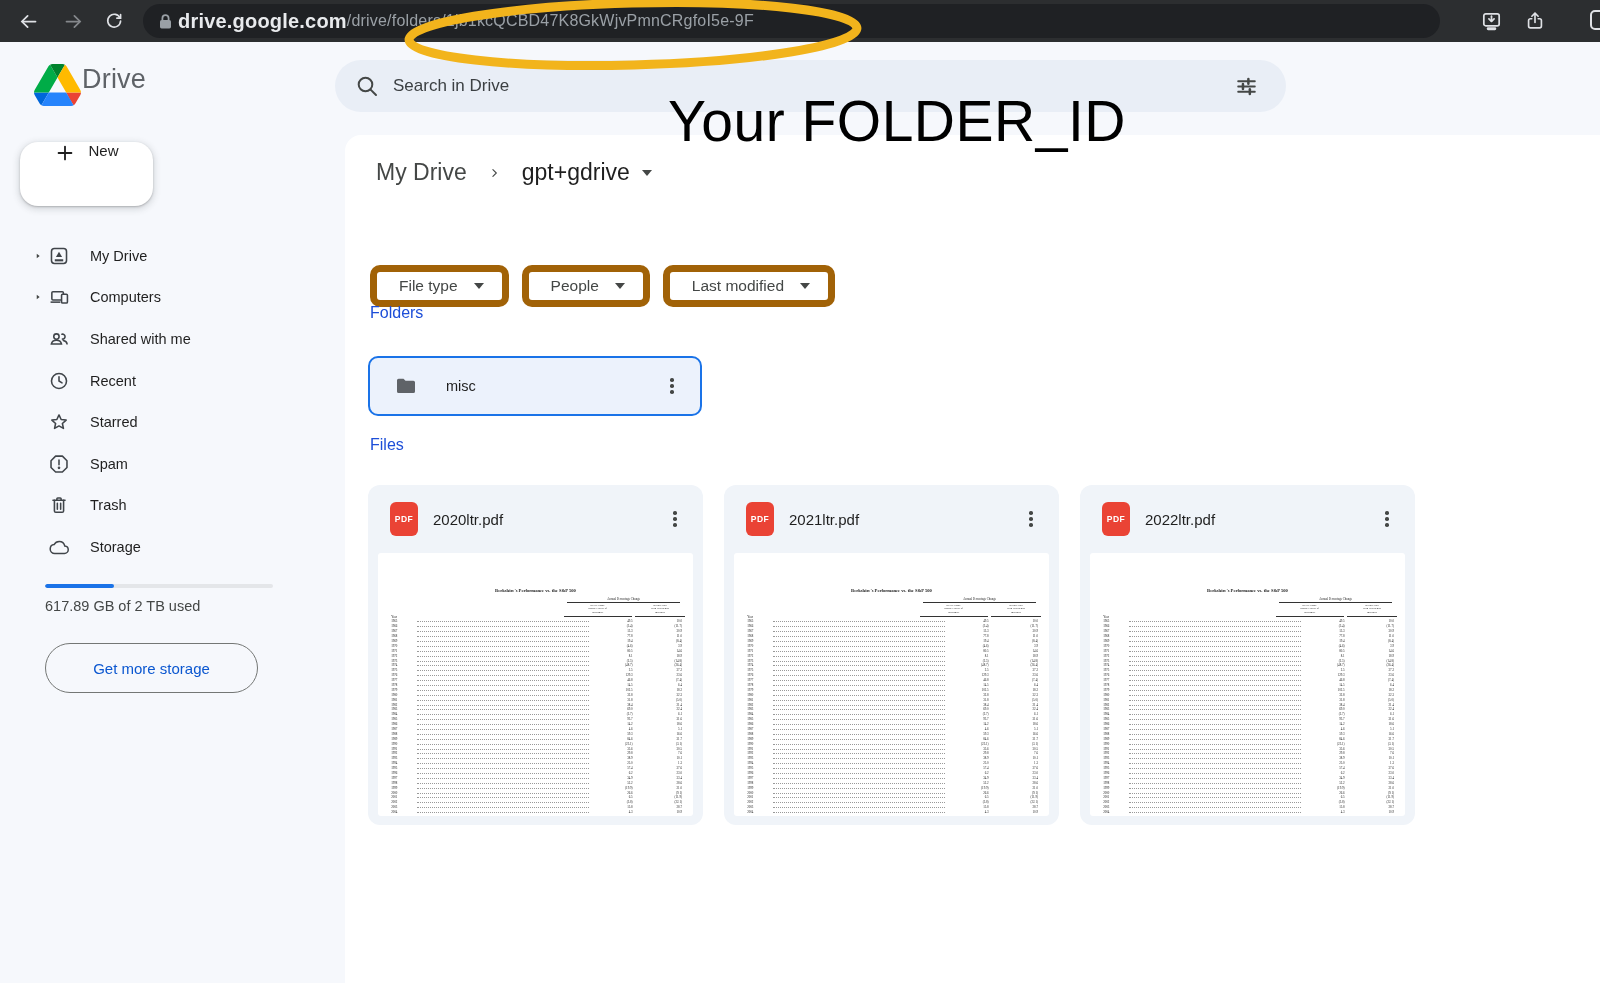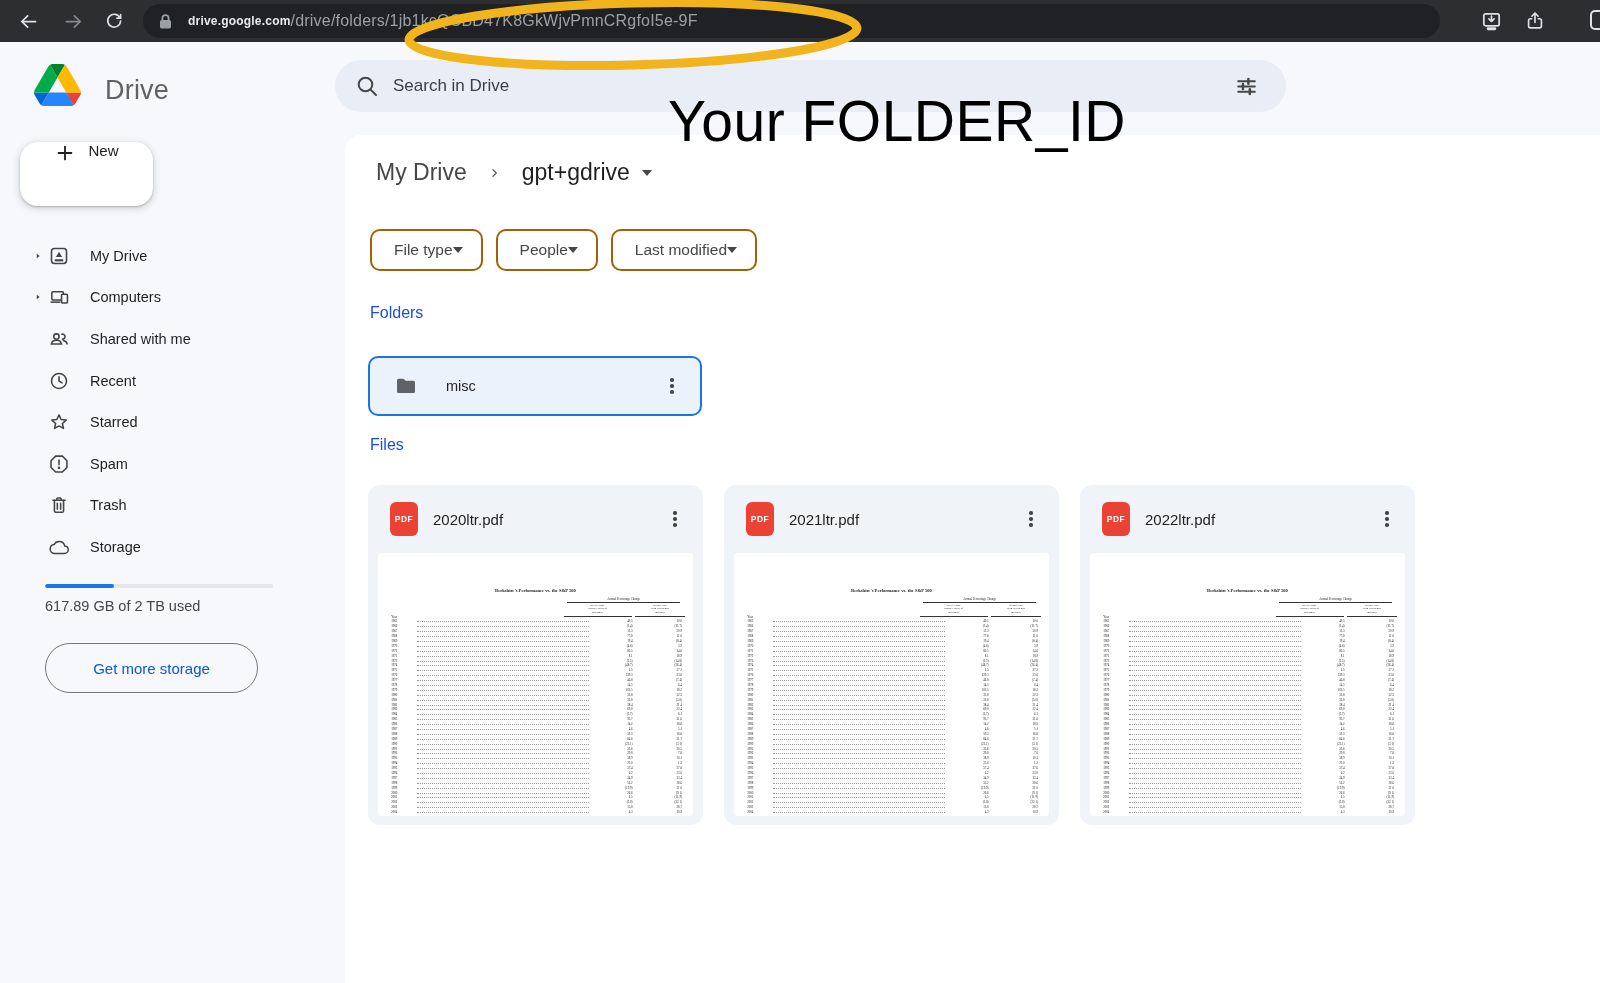--- a/index.html
+++ b/index.html
@@ -10,33 +10,33 @@
     font-family:"Liberation Sans", sans-serif;
     color:#1f1f1f;
   }
   
   .chrome { position:absolute; left:0; top:0; width:1600px; height:42px; background:var(--chrome-bar,#2c2e30); z-index:10; }
   .chrome .navbtn { position:absolute; top:8px; width:26px; height:26px; display:flex; align-items:center; justify-content:center; }
   .omnibox {
     position:absolute; left:143px; top:4px; width:1297px; height:34px;
     background:#1f2124; border-radius:17px; display:flex; align-items:center; padding:0 16px;
   }
-  .omnibox .host { color:#e8eaed; font-size:12px; font-weight:700; margin-left:16px; letter-spacing:.2px; }
+  .omnibox .host { color:#e8eaed; font-size:20px; font-weight:700; margin-left:6px; letter-spacing:.2px; }
   .omnibox .path { color:#9aa0a6; font-size:16px; letter-spacing:.2px; }
   .chrome-right { position:absolute; top:8px; display:flex; align-items:center; justify-content:center; width:26px; height:26px; }
   .partial-icon { position:absolute; left:1590px; top:10px; width:20px; height:20px; border:2px solid #dfe1e5; border-radius:5px; }
   
   .hl-ellipse { position:absolute; left:400px; top:-6px; z-index:40; pointer-events:none; }
   .annotation {
     position:absolute; left:668px; top:88px; z-index:60;
     font-size:57px; color:#000; letter-spacing:.5px; white-space:nowrap;
   }
   
   .sidebar { position:absolute; left:0; top:42px; width:345px; bottom:0; }
-  .brand { position:absolute; left:34px; top:22px; display:flex; align-items:flex-end; gap:24px; }
+  .brand { position:absolute; left:34px; top:22px; display:flex; align-items:flex-start; gap:1px; }
   .brand .brand-name { font-size:27px; color:#5f6368; letter-spacing:.2px; }
   .new-btn {
     position:absolute; left:20px; top:100px; width:133px; height:64px;
     background:#fff; border:none; border-radius:18px; cursor:pointer;
     display:flex; justify-content:center; gap:12px;
     box-shadow:0 1px 2px rgba(60,64,67,.3), 0 2px 6px 2px rgba(60,64,67,.15);
     font-family:inherit; font-size:15px; font-weight:500; color:#1f1f1f;
   }
   .nav { position:absolute; left:0; top:193px; right:14px; }
   .nav-item { display:flex; align-items:center; height:41.6px; padding-left:33px; border-radius:0 21px 21px 0; cursor:pointer; }
@@ -64,23 +64,23 @@
   .tune-btn { width:40px; height:40px; border:none; background:transparent; display:flex; align-items:center; justify-content:center; cursor:pointer; }
   
   .panel { position:absolute; left:345px; top:135px; right:0; bottom:0; background:#fff; border-top-left-radius:16px; }
   .breadcrumb { position:absolute; left:23px; top:22px; display:flex; align-items:center; }
   .crumb-root { font-size:23px; color:#444746; padding:2px 8px; border-radius:8px; cursor:pointer; background:transparent; border:none; font-family:inherit; }
   .crumb-sep { margin:0 14px; display:flex; align-items:center; }
   .crumb-current { font-size:23px; color:#1f1f1f; display:flex; align-items:center; gap:12px; padding:2px 8px; border-radius:8px; cursor:pointer; background:transparent; border:none; font-family:inherit; }
   .caret-down { width:0; height:0; border-left:5px solid transparent; border-right:5px solid transparent; border-top:6px solid #444746; }
   .chips { position:absolute; left:25px; top:94px; display:flex; gap:13px; }
   .chip {
-    height:42px; display:flex; align-items:center; padding:0 18px 0 22px;
-    background:#fff; border:2px solid #a16207; border-radius:10px; cursor:pointer;
-    font-family:inherit; font-size:15.5px; color:#444746;
+    height:42px; display:flex; align-items:center; gap:16px; padding:0 18px 0 22px;
+    background:#fff; border:7px solid #a16207; border-radius:10px; cursor:pointer;
+    font-family:inherit; font-size:15.5px; color:#444746;margin-top:36px;
   }
   .section-heading { position:absolute; left:25px; font-size:16px; font-weight:500; color:#1d4ed8; }
   .folders-heading { top:169px; }
   .files-heading { top:301px; }
   .folder-row { position:absolute; left:23px; top:221px; display:flex; gap:21px; }
   .folder-card {
     width:334px; height:60px; background:#ecf2fc; border:2px solid var(--accent-blue,#1a73e8);
     border-radius:10px; display:flex; align-items:center; padding:0 14px 0 24px; cursor:pointer;
   }
   .folder-card .folder-name { margin-left:28px; font-size:14.5px; color:#1f1f1f; }

